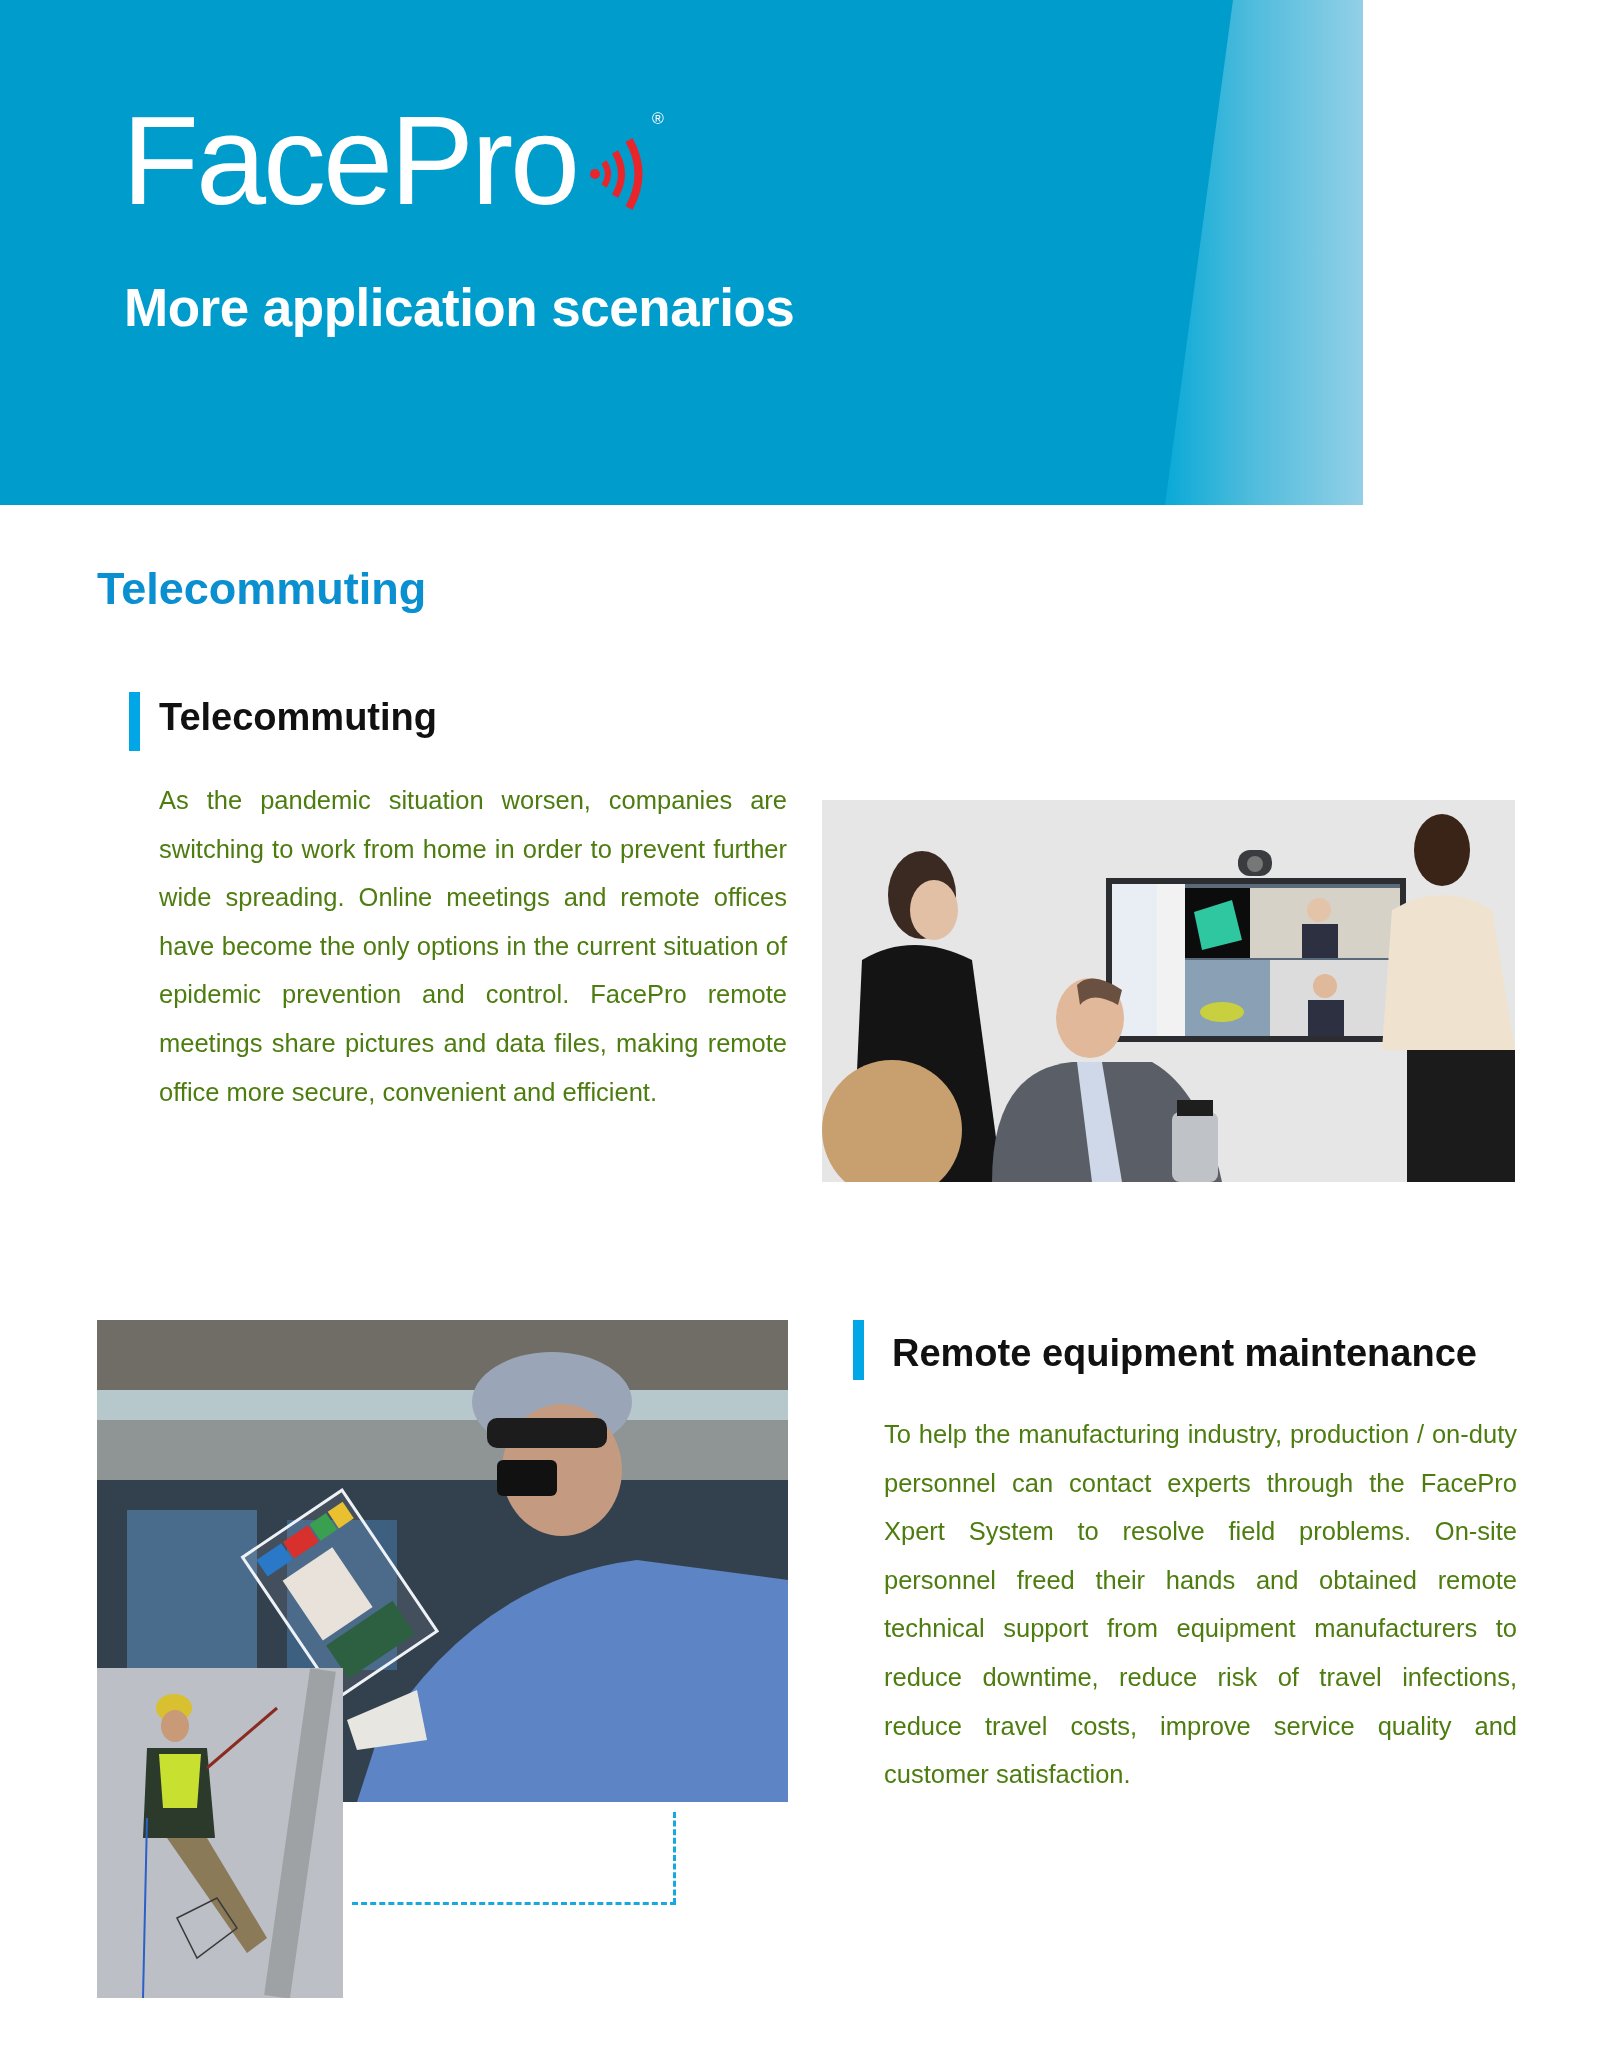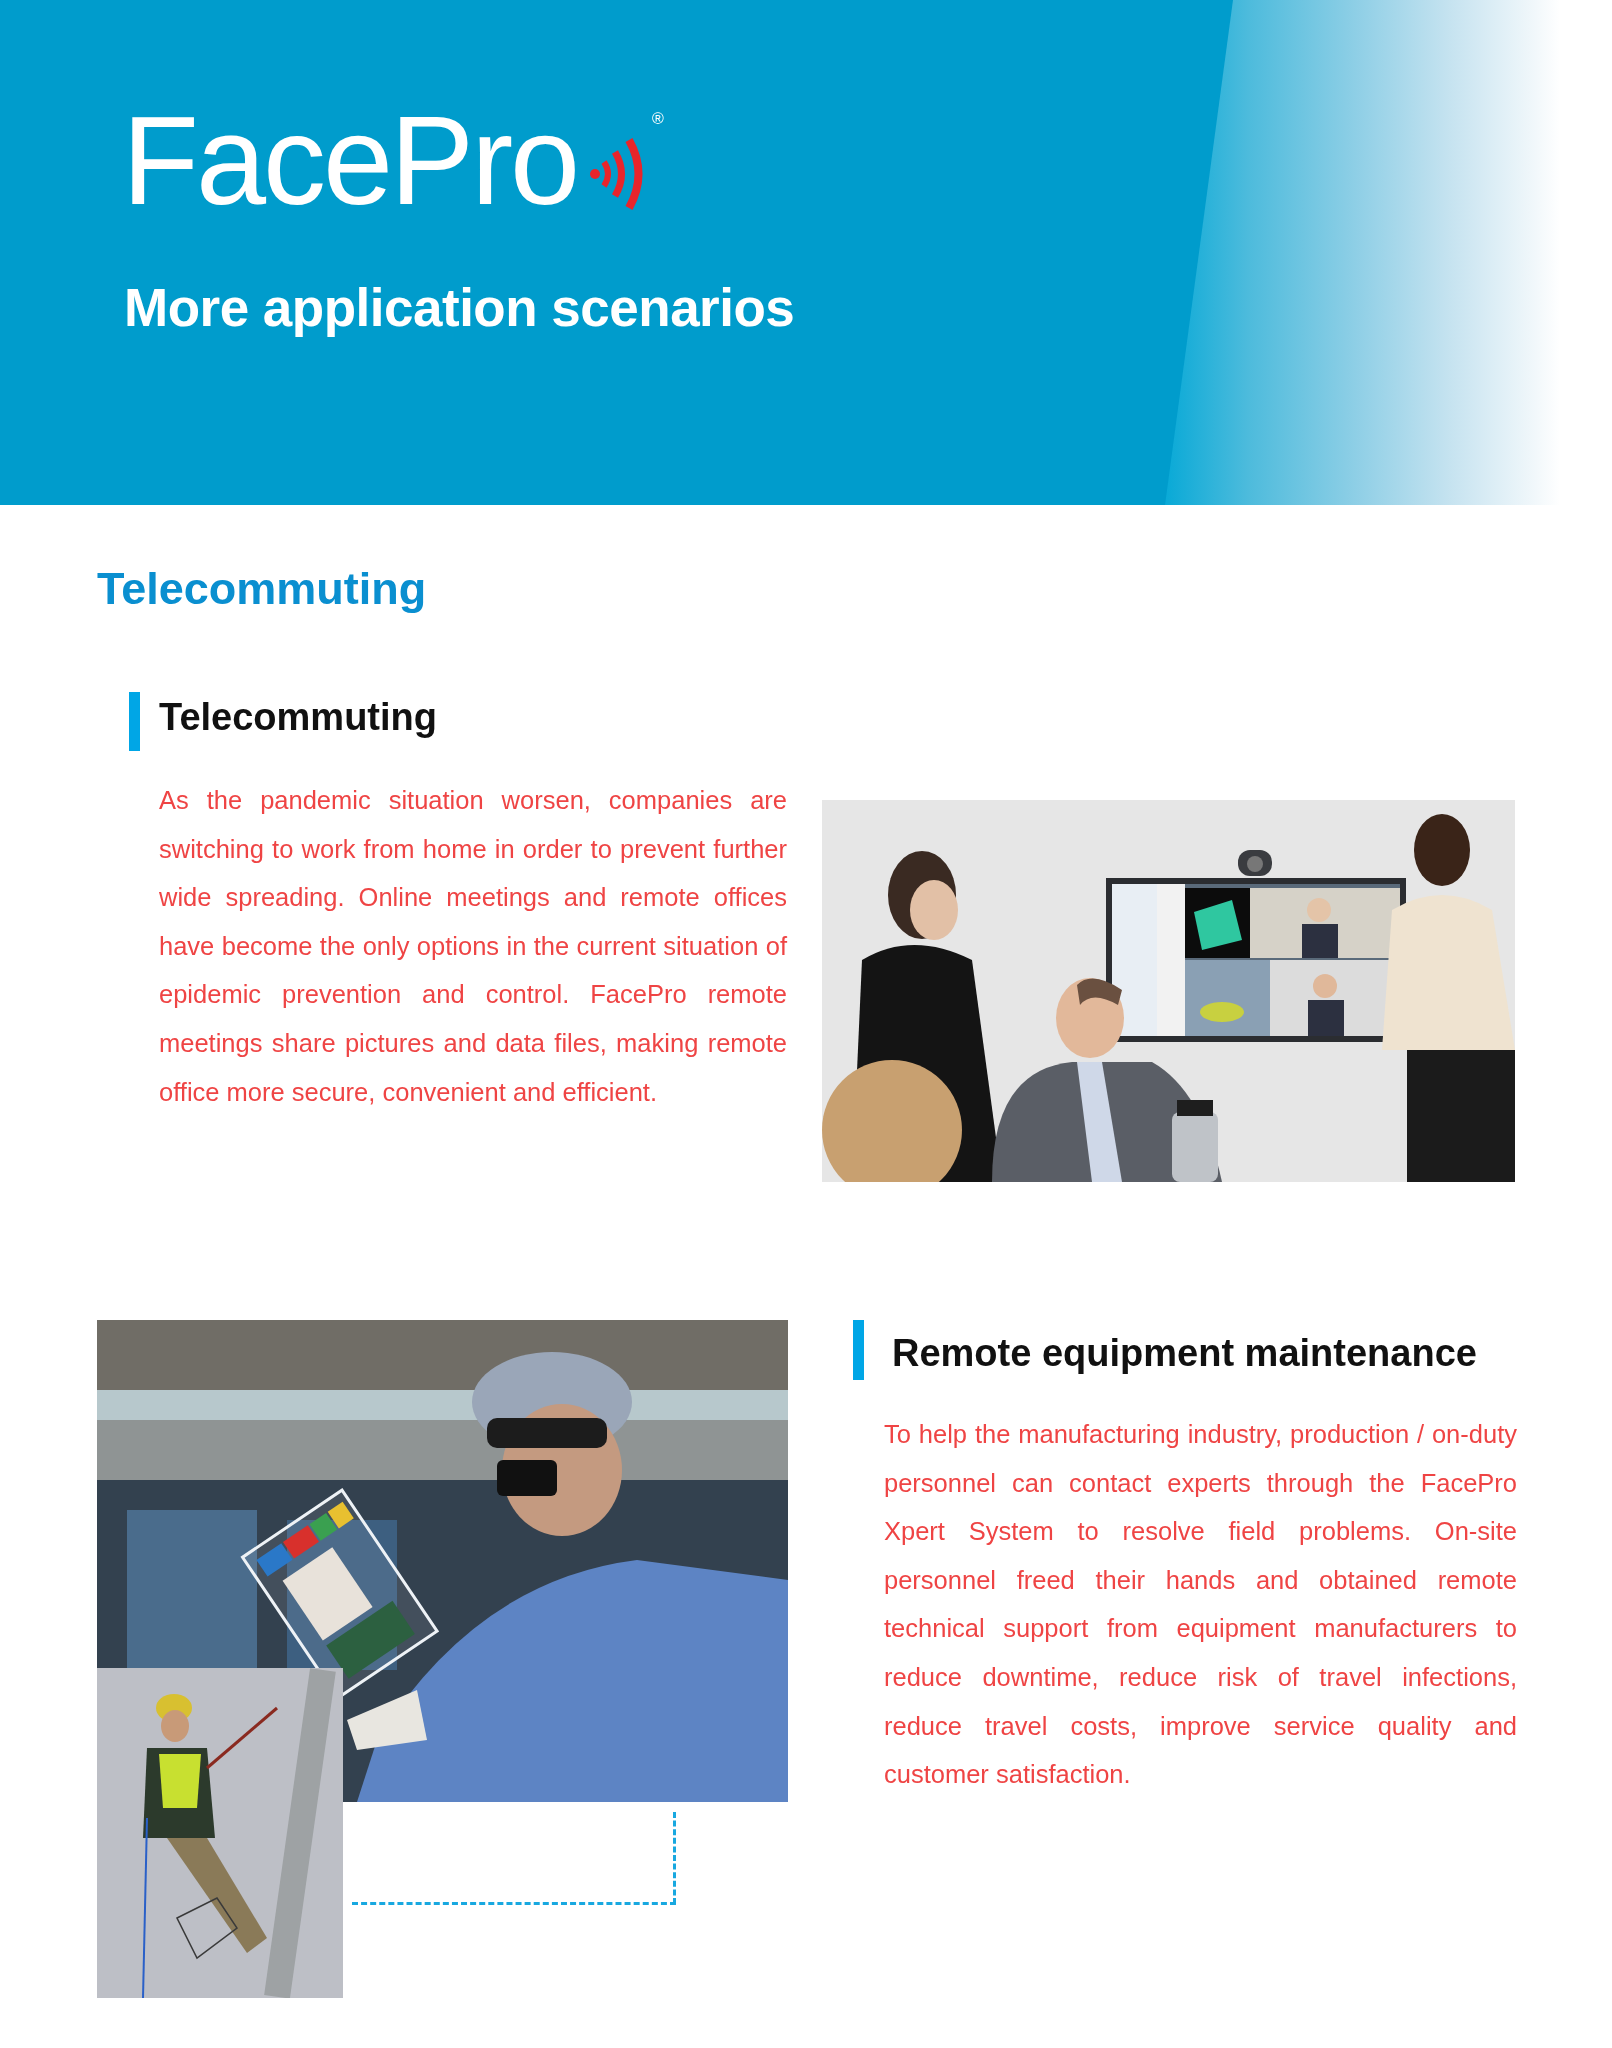--- a/index.html
+++ b/index.html
@@ -5,21 +5,21 @@
   html, body { margin: 0; padding: 0; }
   body {
     width: 1612px; height: 2048px; position: relative; overflow: hidden;
     background: #ffffff;
     font-family: "Liberation Sans", sans-serif;
     color: #111;
   }
   .abs { position: absolute; }
 
   
-  .banner { left: 0; top: 0; width: 1612px; height: 505px; overflow: hidden; background: #ffffff; }
+  .banner { left: 0; top: 0; width: 1363px; height: 505px; overflow: hidden; background: #ffffff; }
   .banner-fade {
     left: 0; top: 0; width: 1560px; height: 505px;
     background: linear-gradient(90deg, #00a7d6 0%, #00a7d6 74%, #4dbbdc 80%, #8fcfe6 87%, #c6e3f0 93%, #eef6fa 98%, rgba(255,255,255,0) 100%);
   }
   .banner-solid {
     left: 0; top: 0; width: 1612px; height: 505px;
     background: #009ccc;
     clip-path: polygon(0 0, 1233px 0, 1165px 505px, 0 505px);
   }
   .logo { left: 122px; top: 96px; height: 130px; }
@@ -39,21 +39,21 @@
   
   .section-title {
     left: 97px; top: 562px;
     font-size: 45px; font-weight: 700; color: #0a8fd0; line-height: 54px; white-space: nowrap;
   }
 
   .sub-bar { width: 11px; background: #00a6e6; }
   .sub-title { font-size: 38px; color: #111; line-height: 46px; white-space: nowrap; }
 
   .body-text {
-    font-size: 25.5px; line-height: 48.6px; color: #ef4444;
+    font-size: 25.5px; line-height: 48.6px; color: #4d7c0f;
     text-align: justify; text-align-last: left;
   }
 
   
   .photo1 { left: 822px; top: 800px; width: 693px; height: 382px; background: linear-gradient(180deg, #ececec 0%, #e4e4e4 100%); overflow: hidden; }
   
   .photo2 { left: 97px; top: 1320px; width: 691px; height: 482px; overflow: hidden; background: #6e6c67; }
   .photo3 { left: 97px; top: 1668px; width: 246px; height: 330px; overflow: hidden;
     background: linear-gradient(180deg, #b8bcc4 0%, #c7c3cb 55%, #b9adb8 100%); }
 

